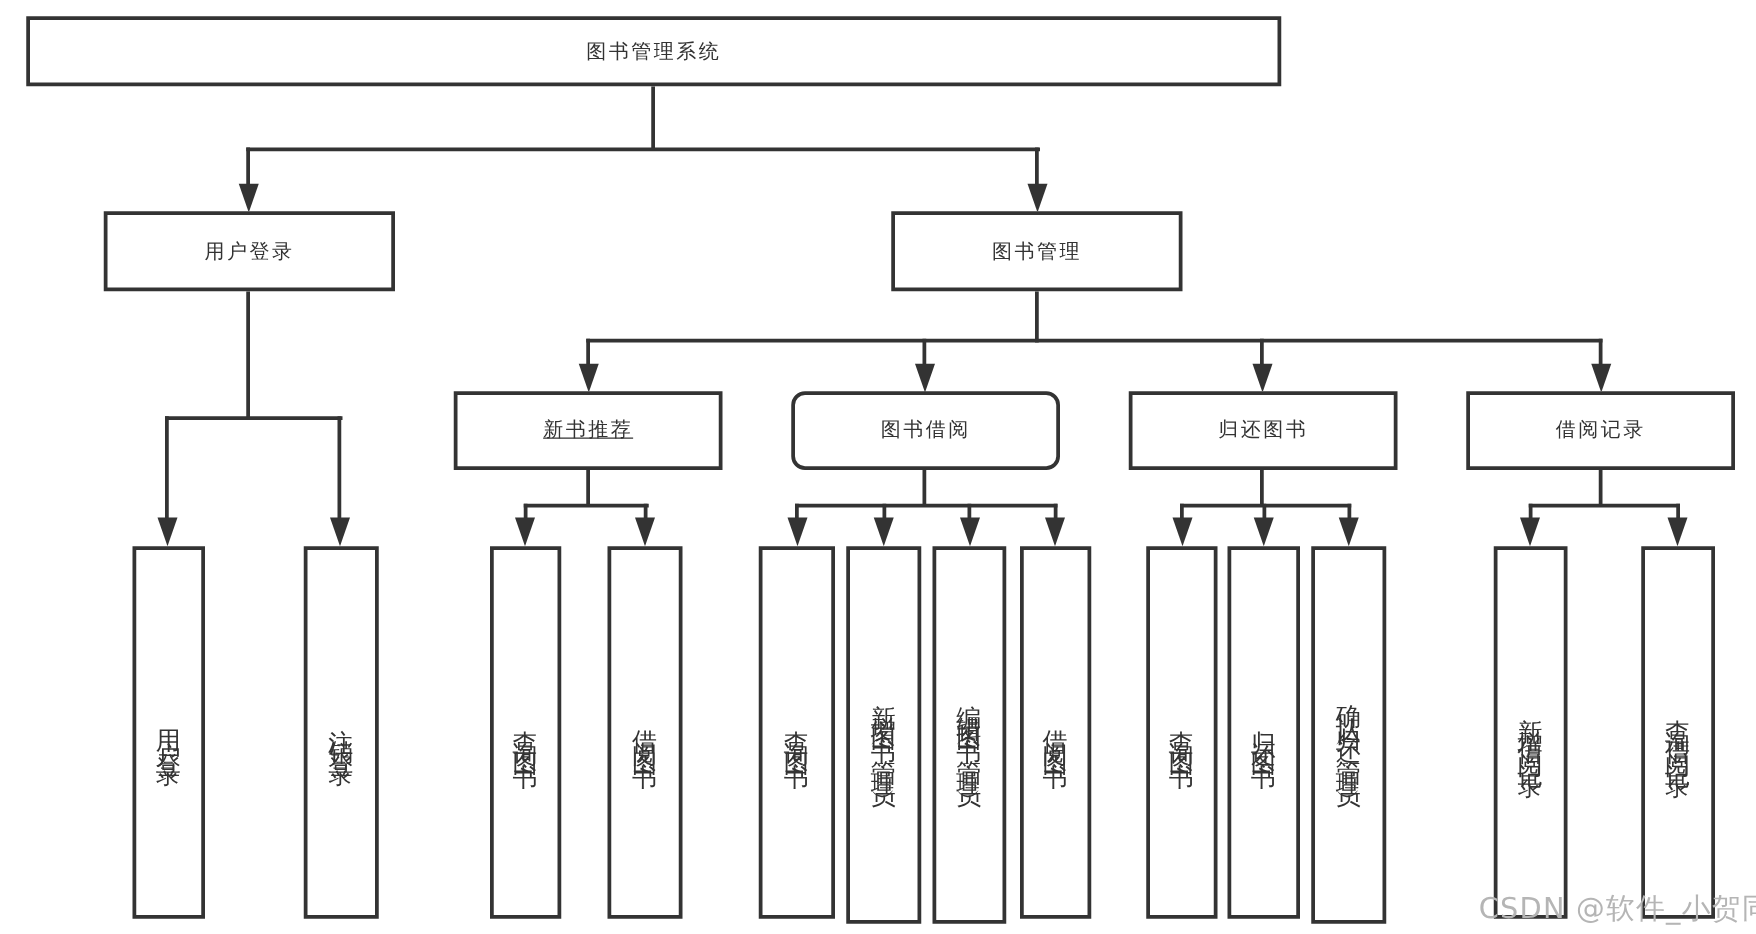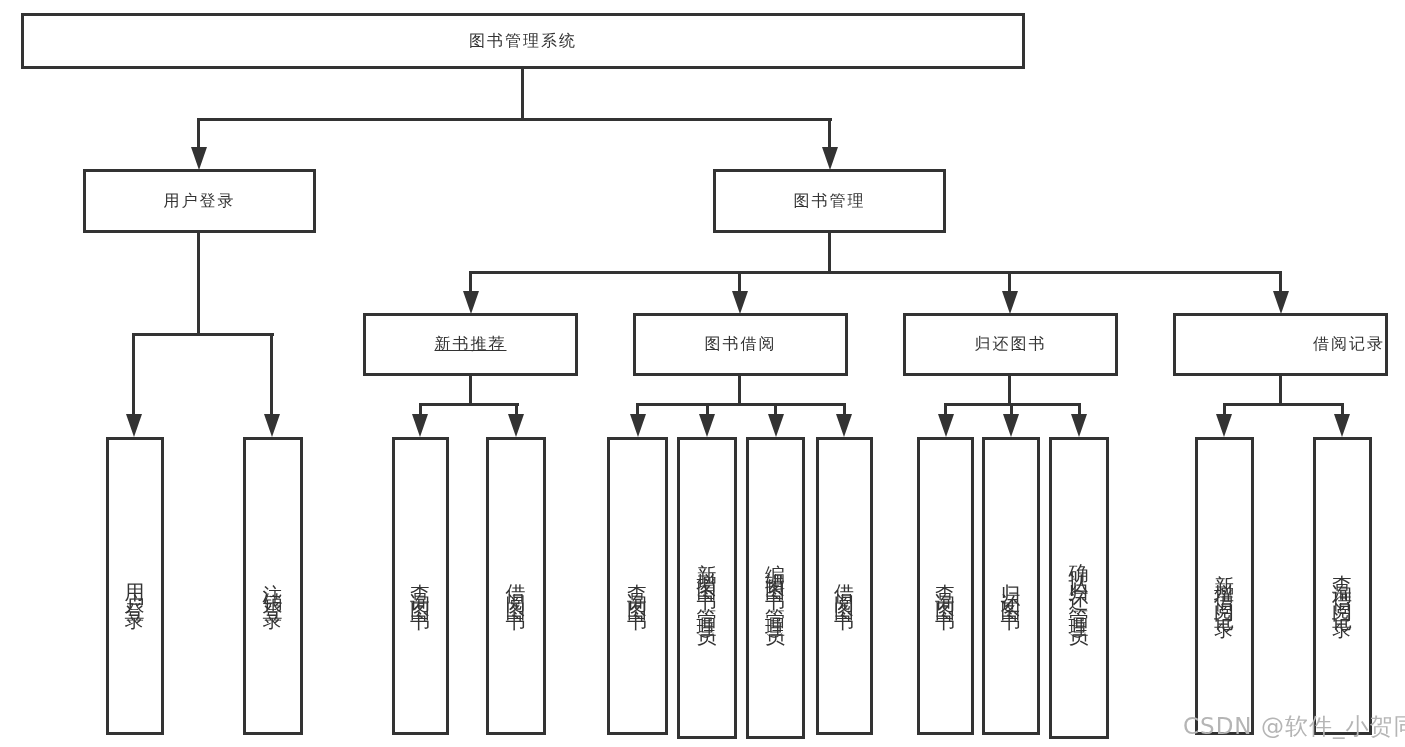--- a/index.html
+++ b/index.html
@@ -131,27 +131,27 @@
   <div class="box" style="left:83px;top:169px;width:233px;height:64px;">
     <span class="hlabel">用户登录</span>
   </div>
   <div class="box" style="left:713px;top:169px;width:233px;height:64px;">
     <span class="hlabel">图书管理</span>
   </div>
 
   <div class="box" style="left:363px;top:313px;width:215px;height:63px;text-decoration:underline;">
     <span class="hlabel">新书推荐</span>
   </div>
-  <div class="box" style="left:633px;top:313px;width:215px;height:63px;">
+  <div class="box" style="left:633px;top:313px;width:215px;height:63px;border-radius:11px;">
     <span class="hlabel">图书借阅</span>
   </div>
   <div class="box" style="left:903px;top:313px;width:215px;height:63px;">
     <span class="hlabel">归还图书</span>
   </div>
-  <div class="box" style="left:1173px;top:313px;width:215px;height:63px;justify-content:flex-end;">
+  <div class="box" style="left:1173px;top:313px;width:215px;height:63px;">
     <span class="hlabel">借阅记录</span>
   </div>
 
   <div class="box" style="left:106px;top:437px;width:58px;height:298px;">
     <span class="vlabel">用户登录</span>
   </div>
   <div class="box" style="left:243px;top:437px;width:60px;height:298px;">
     <span class="vlabel">注销登录</span>
   </div>
 

